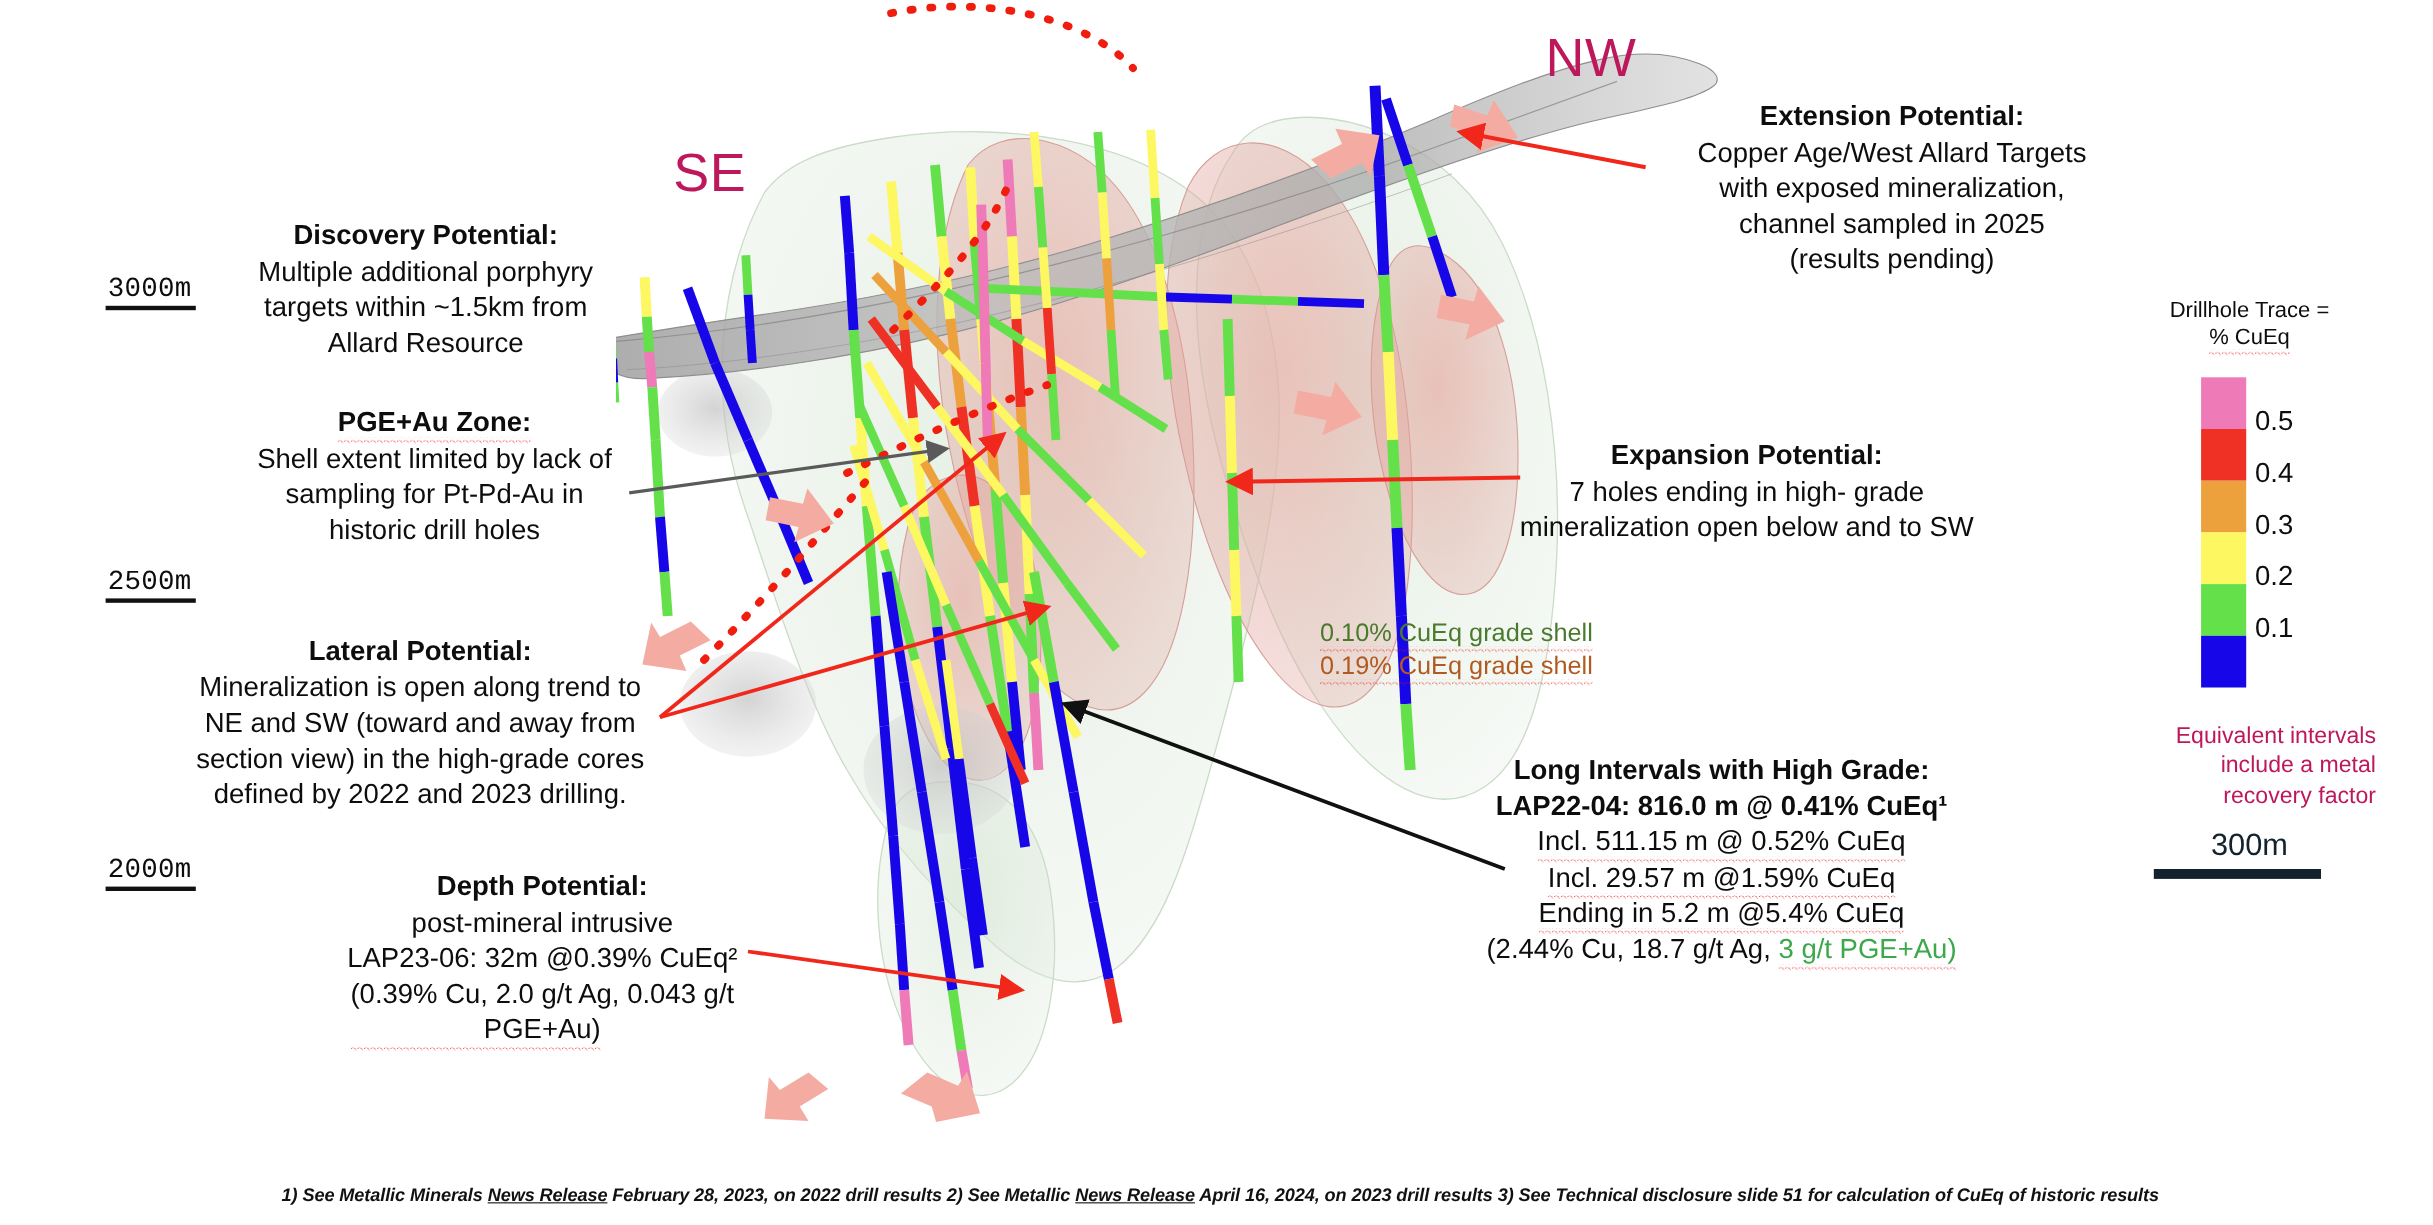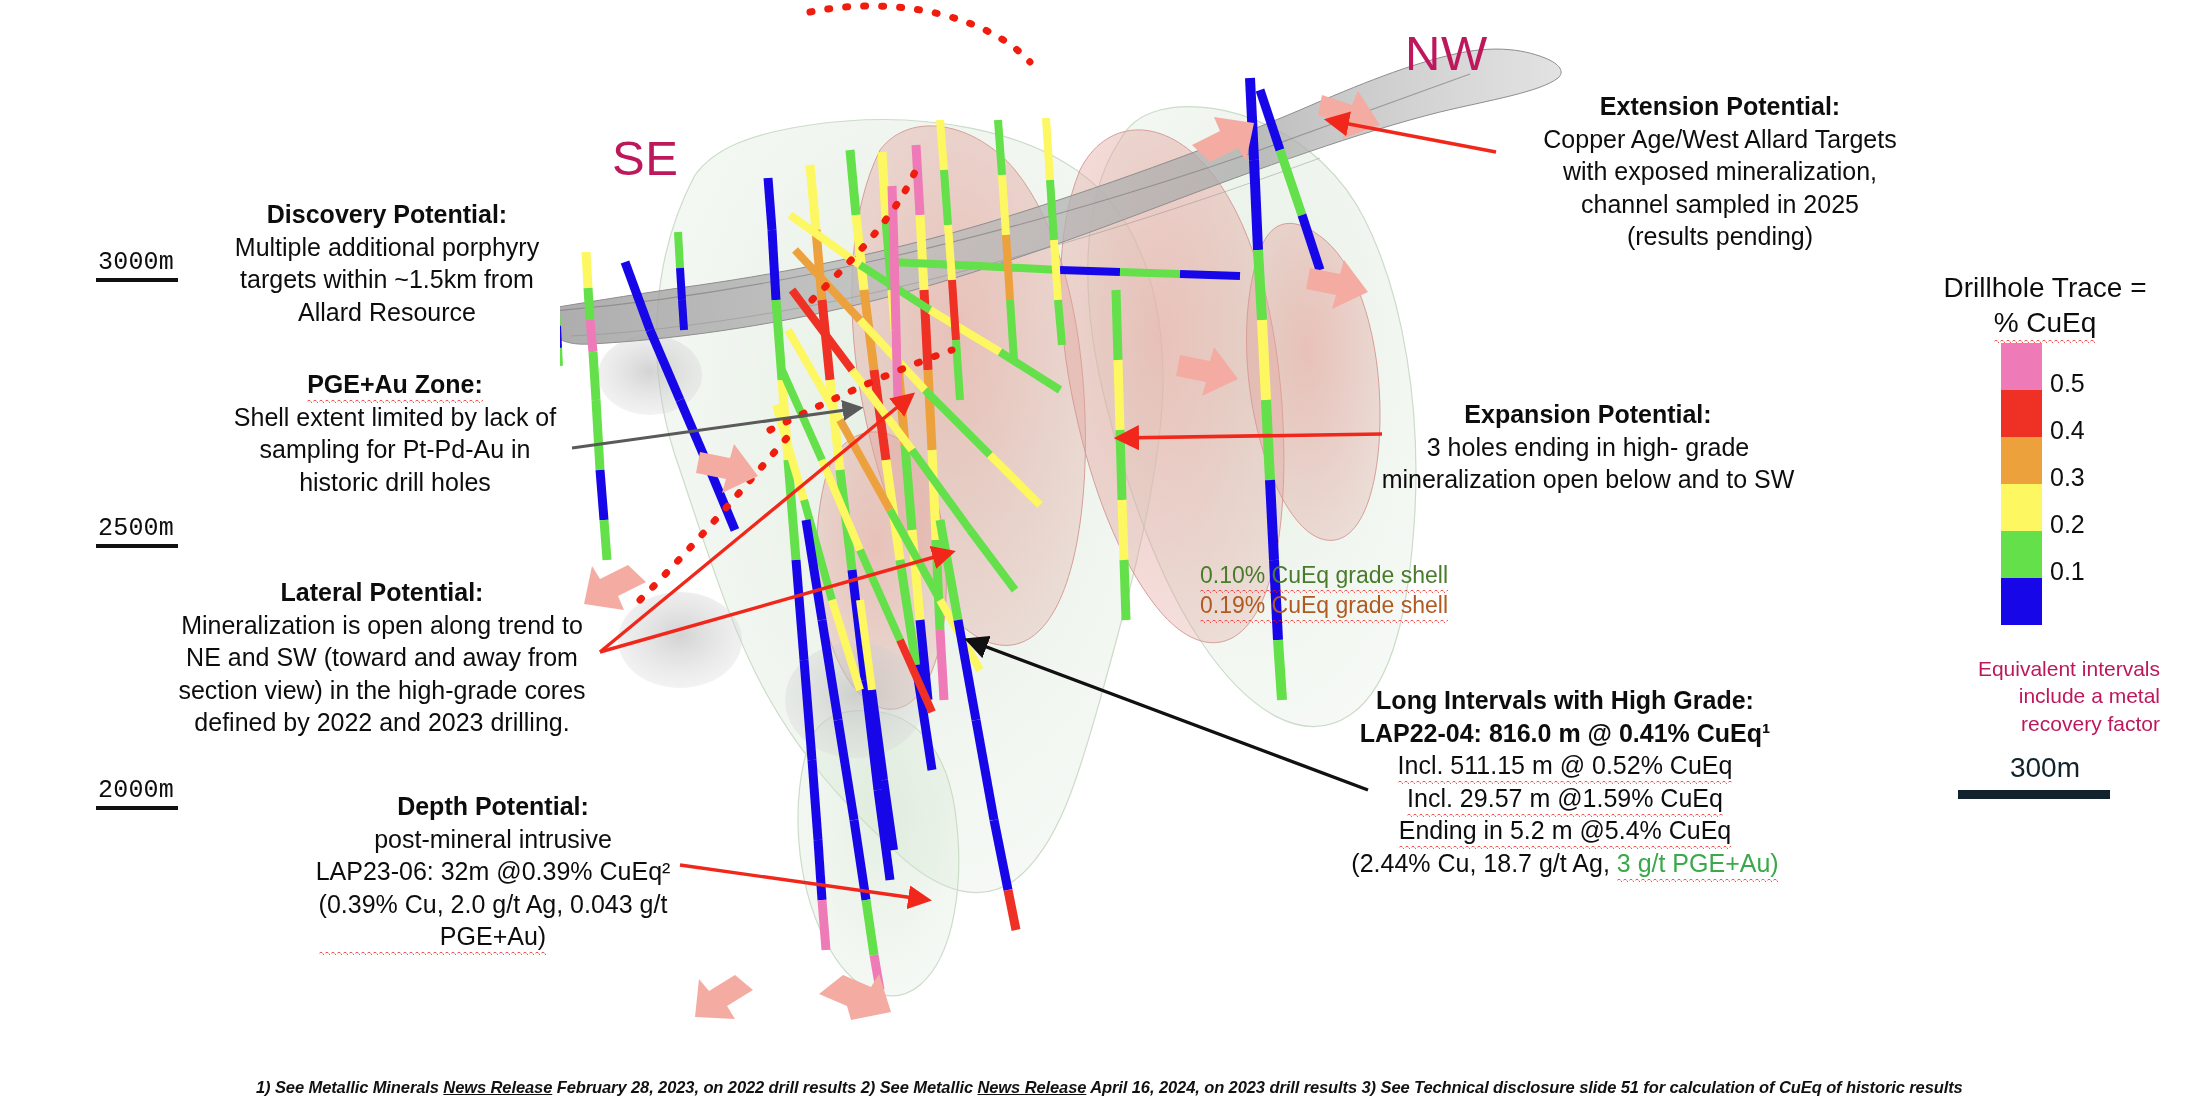--- a/index.html
+++ b/index.html
@@ -14,21 +14,21 @@
 
   
   .depthtick{position:absolute;font-size:25px;letter-spacing:.2px;}
   .depthtick .lbl{display:block;padding:0 2px 1px 2px;font-family:Liberation Mono, monospace;}
   .depthtick .bar{display:block;height:4px;background:#111;width:100%;}
 
   
   .compass{position:absolute;font-size:49px;letter-spacing:.5px;color:#be185d;}
 
   
-  .legend-title{position:absolute;text-align:center;font-size:28px;line-height:1.25;}
+  .legend-title{position:absolute;text-align:center;font-size:20px;line-height:1.25;}
   .swatches{position:absolute;width:41px;}
   .swatch{width:41px;height:47px;display:block;}
   .swatch-labels{position:absolute;font-size:25px;}
   .swatch-labels span{display:block;height:47px;line-height:47px;}
   .legend-note{position:absolute;text-align:right;font-size:21px;line-height:1.3;color:#be185d;}
   .scalebar-txt{position:absolute;font-size:28px;color:#12232e;text-align:center;}
   .scalebar-bar{position:absolute;height:9px;background:#12232e;}
 
   
   .shell-legend{position:absolute;font-size:23px;line-height:1.32;text-align:center;}
@@ -424,21 +424,21 @@
 <div class="callout sz26" style="left:1520px;top:90px;width:400px;">
   <span class="hd ln">Extension Potential:</span>
   <span class="ln">Copper Age/West Allard Targets</span>
   <span class="ln">with exposed mineralization,</span>
   <span class="ln">channel sampled in 2025</span>
   <span class="ln">(results pending)</span>
 </div>
 
 <div class="callout sz26" style="left:1378px;top:398px;width:420px;">
   <span class="hd ln">Expansion Potential:</span>
-  <span class="ln">3 holes ending in high- grade</span>
+  <span class="ln">7 holes ending in high- grade</span>
   <span class="ln">mineralization open below and to SW</span>
 </div>
 
 <div class="callout sz26" style="left:1340px;top:684px;width:450px;">
   <span class="hd ln">Long Intervals with High Grade:</span>
   <span class="hd ln">LAP22-04: 816.0 m @ 0.41% CuEq¹</span>
   <span class="ln"><span class="sq">Incl. 511.15 m @ 0.52% CuEq</span></span>
   <span class="ln"><span class="sq">Incl. 29.57 m @1.59% CuEq</span></span>
   <span class="ln"><span class="sq">Ending in 5.2 m @5.4% CuEq</span></span>
   <span class="ln"><span>(2.44% Cu, 18.7 g/t Ag, </span><span class="green sq">3 g/t PGE+Au)</span></span>

